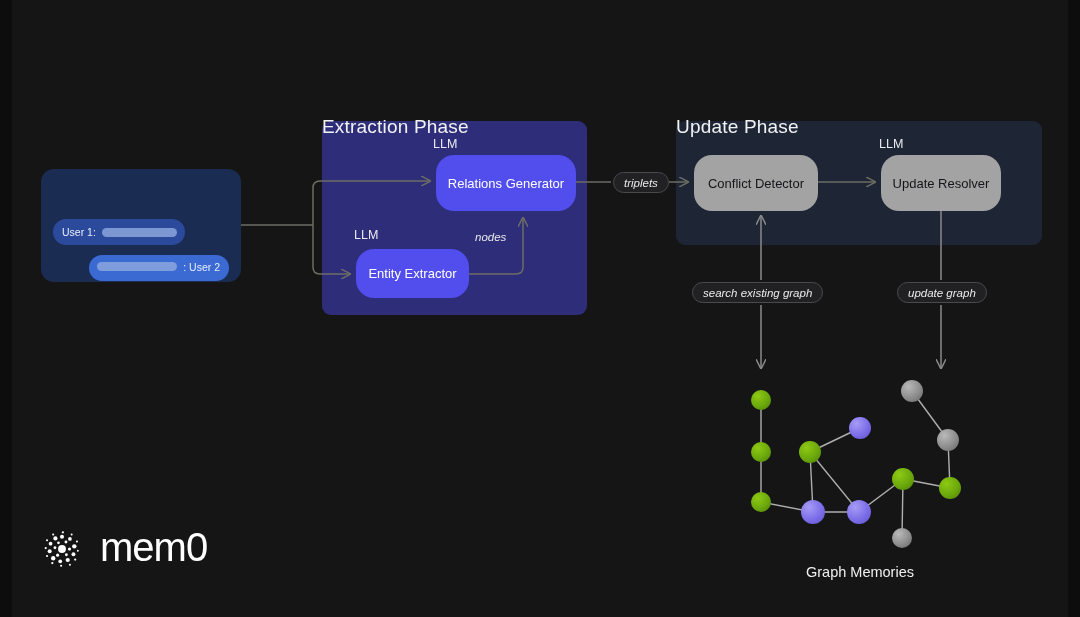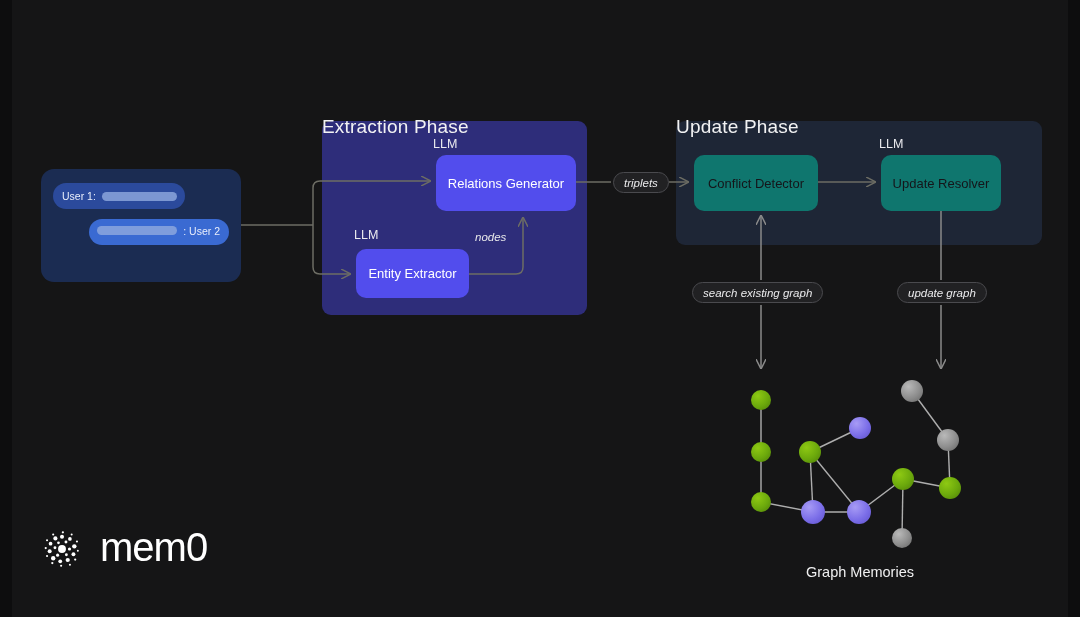--- a/index.html
+++ b/index.html
@@ -58,20 +58,21 @@
     border-radius: 13px;
     box-sizing: border-box;
     padding: 14px 12px;
   }
   .bubble {
     height: 26px;
     border-radius: 13px;
     display: flex;
     align-items: center;
     box-sizing: border-box;
+    margin-top: 36px;
   }
   .bubble .btxt {
     font-size: 10.5px;
     color: #e9eefb;
     white-space: nowrap;
   }
   .bubble .bar {
     height: 9px;
     border-radius: 5px;
     background: #8fa8de;
@@ -107,30 +108,30 @@
     position: absolute;
     border-radius: 9px;
     box-sizing: border-box;
   }
   .panel.extraction { left: 322px; top: 121px; width: 265px; height: 194px; background: #2e2d7a; }
   .panel.update     { left: 676px; top: 121px; width: 366px; height: 124px; background: #1e2636; }
 
   
   .nodebox {
     position: absolute;
-    border-radius: 10px;
+    border-radius: 18px;
     display: flex;
     align-items: center;
     justify-content: center;
     box-sizing: border-box;
     font-size: 13px;
     white-space: nowrap;
   }
   .nodebox.violet { background: #524ded; color: #ffffff; }
-  .nodebox.amber  { background: #0f766e; color: #15151a; }
+  .nodebox.amber  { background: #a3a3a3; color: #15151a; }
 
   .relations-generator { left: 436px; top: 155px; width: 140px; height: 56px; }
   .entity-extractor    { left: 356px; top: 249px; width: 113px; height: 49px; }
   .conflict-detector   { left: 694px; top: 155px; width: 124px; height: 56px; }
   .update-resolver     { left: 881px; top: 155px; width: 120px; height: 56px; }
 
   .llm-label {
     position: absolute;
     font-size: 12.5px;
     color: #ebebef;

